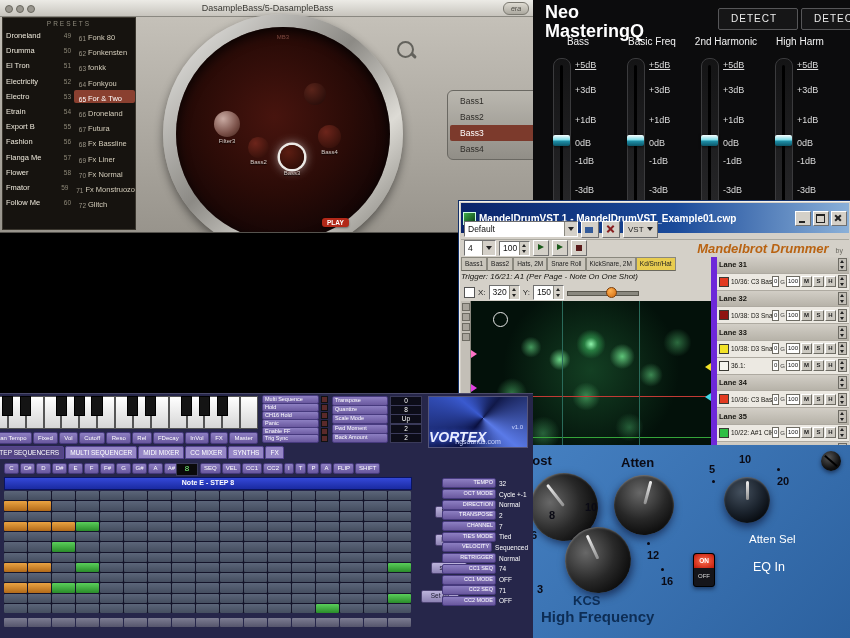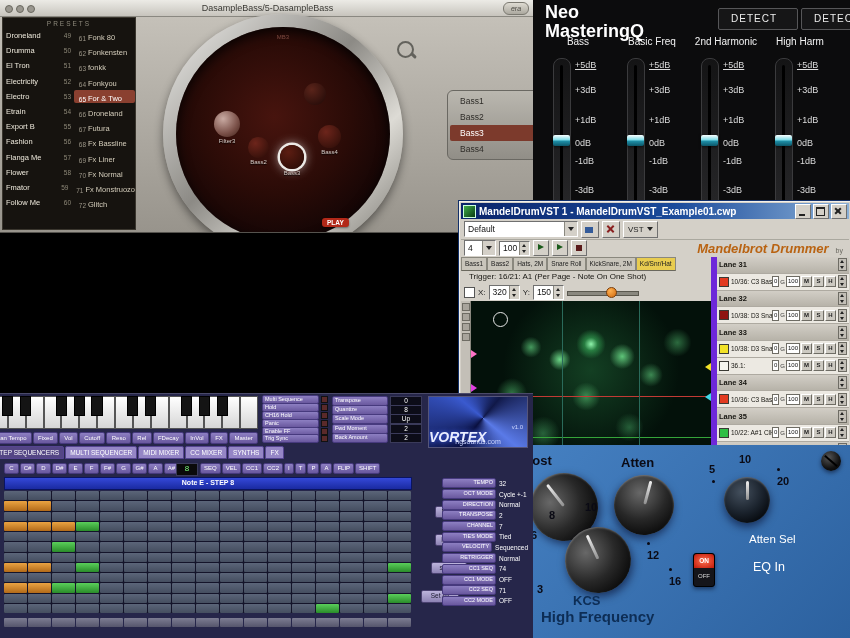--- a/index.html
+++ b/index.html
@@ -77,21 +77,21 @@
     background:linear-gradient(#fbffff,#7edce8 45%,#1f90a9 55%,#0c5668);box-shadow:0 1px 3px rgba(0,0,0,.6);}
   .mq-db{position:absolute;left:34px;top:22px;width:38px;height:150px;margin:0;padding:0;list-style:none;}
   .mq-db li{position:absolute;left:0;font-size:9px;color:#dcdcdc;}
   .mq-db li:nth-of-type(1){top:2px;text-decoration:underline;}  .mq-db li:nth-of-type(2){top:27px;}
   .mq-db li:nth-of-type(3){top:57px;} .mq-db li:nth-of-type(4){top:80px;}
   .mq-db li:nth-of-type(5){top:98px;} .mq-db li:nth-of-type(6){top:127px;}
   
   #mandeldrum{position:absolute;left:458px;top:200px;width:392px;height:256px;z-index:3;background:#d4d0c8;
     border:1px solid #12306a;box-shadow:inset 1px 1px 0 #f2f0ea, inset -1px -1px 0 #84827c;overflow:hidden;}
   .md-titlebar{position:absolute;left:2px;top:2px;right:2px;height:16px;display:flex;align-items:center;
-    background:linear-gradient(90deg,#0a246a,#1a4a9a 55%,#8ab0d8);padding:0 2px;}
+    background:linear-gradient(90deg,#0a246a,#1a4a9a 55%,#8ab0d8);padding:7px 2px;}
   .md-appicon{width:11px;height:11px;background:linear-gradient(135deg,#3fae4a,#0a3a12);border:1px solid #cfd;margin-right:3px;}
   .md-title{flex:1;font-size:10px;font-weight:bold;color:#fff;white-space:nowrap;overflow:hidden;}
   .md-winbtn{width:14px;height:13px;margin-left:2px;background:#d4d0c8;border:1px solid;
     border-color:#fff #707070 #707070 #fff;position:relative;}
   .md-winbtn .g-min{position:absolute;left:3px;bottom:2px;width:6px;height:2px;background:#222;}
   .md-winbtn .g-max{position:absolute;left:2px;top:2px;width:7px;height:6px;border:1px solid #222;border-top-width:2px;}
   .md-winbtn .g-x1,.md-winbtn .g-x2{position:absolute;left:2px;top:5px;width:8px;height:2px;background:#222;}
   .md-winbtn .g-x1{transform:rotate(45deg);} .md-winbtn .g-x2{transform:rotate(-45deg);}
   .md-toolbar1{position:absolute;left:2px;top:18px;right:2px;height:20px;display:flex;align-items:center;gap:3px;padding:0 3px;border-bottom:1px solid #aaa89f;}
   .md-combo{height:14px;background:#fff;border:1px solid;border-color:#707070 #fff #fff #707070;display:flex;align-items:center;}
@@ -120,21 +120,21 @@
   .g-play{position:absolute;left:4px;top:3px;border-top:3.5px solid transparent;border-bottom:3.5px solid transparent;border-left:6px solid #1a5a1a;}
   .g-stop{position:absolute;left:4px;top:4px;width:6px;height:6px;background:#5a1a1a;}
   .md-plugtitle{flex:1;text-align:right;font-size:13px;font-weight:bold;font-style:italic;color:#b96312;white-space:nowrap;}
   .md-by{font-size:7px;color:#6a6860;margin:4px 3px 0 4px;}
   .md-main{position:absolute;left:2px;top:56px;right:2px;bottom:2px;display:flex;}
   .md-left{width:250px;position:relative;}
   .md-tabs{display:flex;height:14px;margin-top:0;}
   .md-tab{background:#c9c5bb;border:1px solid #8a887e;border-bottom-color:#6a685e;font-size:6.5px;color:#222;
     line-height:12px;padding:0 3px;white-space:nowrap;}
   .md-tab.sel{background:#e8cc50;}
-  .md-trigger{height:12px;font-size:8px;color:#15140f;padding-left:8px;line-height:12px;white-space:nowrap;}
+  .md-trigger{height:12px;font-size:8px;color:#15140f;padding-left:0;line-height:12px;white-space:nowrap;font-style:italic;}
   .md-controls{height:18px;display:flex;align-items:center;gap:3px;padding-left:3px;}
   .md-check{width:9px;height:9px;background:#fff;border:1px solid #555;}
   .md-xy{font-size:8px;color:#222;}
   .md-slider{position:relative;width:70px;height:10px;}
   .md-slider .strack{position:absolute;left:0;top:4px;width:100%;height:3px;background:#8a887f;border:1px solid #5a584f;}
   .md-slider .sthumb{position:absolute;left:55%;top:0;width:9px;height:9px;border-radius:50%;
     background:radial-gradient(circle at 35% 30%,#ffb050,#d06a10);border:1px solid #7a3c08;}
   .md-canvasrow{position:absolute;left:0;top:44px;right:0;bottom:0;display:flex;}
   .md-ministrip{width:9px;background:#c3bfb7;border-right:1px solid #8a887f;}
   .md-ministrip i{display:block;width:6px;height:6px;margin:2px auto 0;background:#a8a49c;border:1px solid #6e6c64;}
@@ -187,21 +187,21 @@
   .kcs-freq-knob{left:140px;top:82px;width:66px;height:66px;transform:rotate(-25deg);}
   .kcs-attensel-knob{left:299px;top:32px;width:46px;height:46px;background:
     radial-gradient(circle at 38% 32%,#44505e,#1a222c 50%,#05080c 80%,#000);}
   .kcs-attensel-knob::after{content:"";position:absolute;left:calc(50% - 1.5px);top:9%;width:3px;height:40%;
     background:linear-gradient(#f0f0f0,#909090);border-radius:2px;}
   .kcs-scale{position:absolute;left:0;top:0;margin:0;padding:0;list-style:none;}
   .kcs-scale li{position:absolute;font-size:11px;font-weight:bold;color:#0a0a14;}
   .fs li:nth-of-type(1){left:160px;top:56px;} .fs li:nth-of-type(2){left:124px;top:64px;}
   .fs li:nth-of-type(3){left:106px;top:84px;} .fs li:nth-of-type(4){left:100px;top:108px;}
   .fs li:nth-of-type(5){left:112px;top:138px;} .fs li:nth-of-type(6){left:222px;top:92px;}
-  .fs li:nth-of-type(7){left:244px;top:118px;}
+  .fs li:nth-of-type(7){left:236px;top:118px;}
   .fs li:nth-of-type(6)::before,.fs li:nth-of-type(7)::before{content:"";display:inline-block;width:3px;height:3px;
     border-radius:50%;background:#0a0a14;margin:0 3px 2px 0;}
   .as li:nth-of-type(1){left:284px;top:18px;} .as li:nth-of-type(2){left:314px;top:8px;}
   .as li:nth-of-type(3){left:352px;top:18px;}
   .as li:nth-of-type(1)::after{content:"";display:inline-block;width:3px;height:3px;border-radius:50%;background:#0a0a14;margin:0 0 2px 3px;}
   .as li:nth-of-type(3)::before{content:"";display:inline-block;width:3px;height:3px;border-radius:50%;background:#0a0a14;margin:0 3px 2px 0;}
   .kcs-switch{position:absolute;left:268px;top:108px;width:20px;height:32px;background:#15151a;border:1px solid #000;
     border-radius:3px;box-shadow:0 2px 4px rgba(0,0,20,.5);}
   .kcs-sw-on{height:14px;border-radius:3px 3px 0 0;background:radial-gradient(#ff7050,#c01808);
     color:#fff;font-size:6.5px;font-weight:bold;text-align:center;line-height:14px;}

